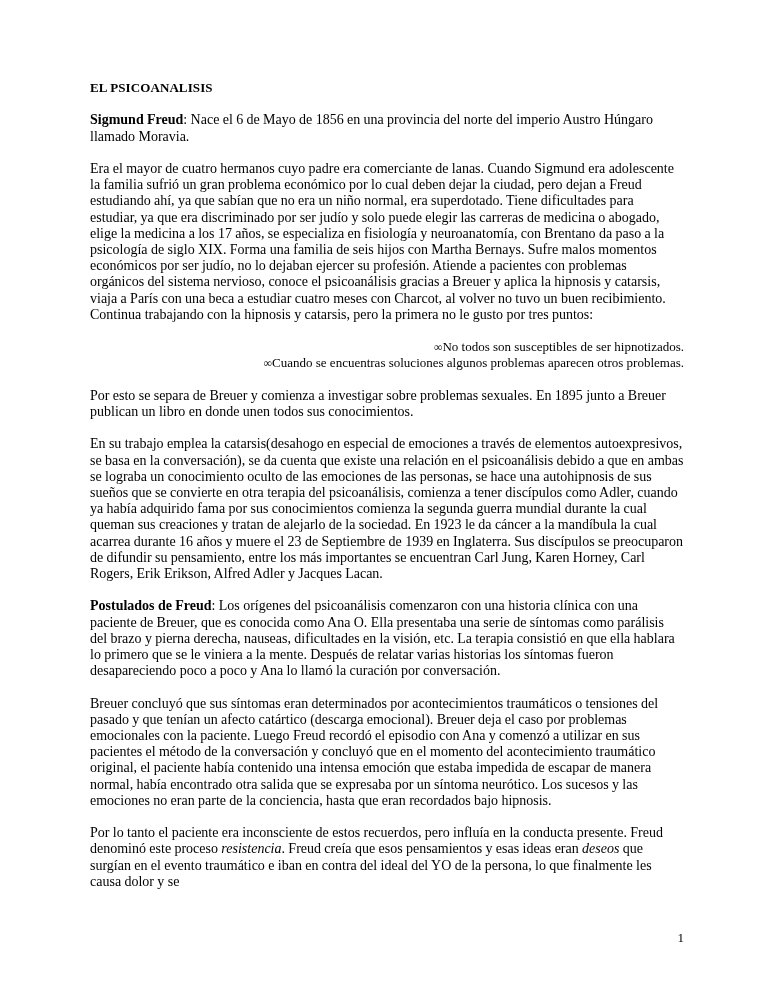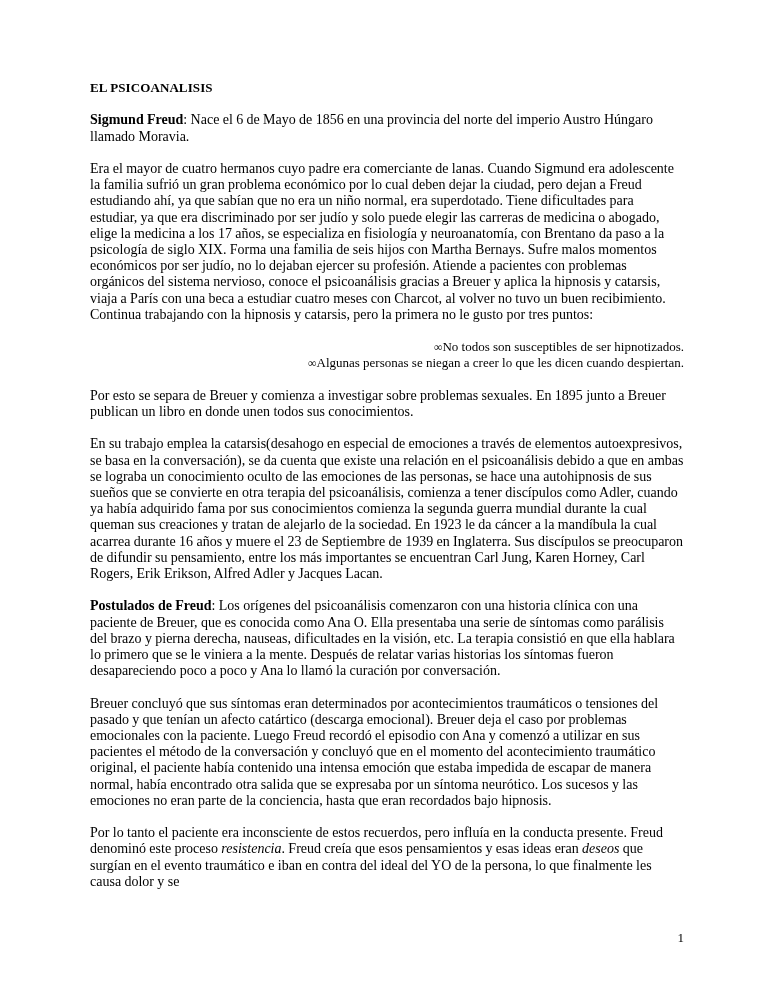--- a/index.html
+++ b/index.html
@@ -92,21 +92,21 @@
   <div class="content">
 
     <div class="doc-title">EL PSICOANALISIS</div>
 
     <p class="para"><span class="lead">Sigmund Freud</span><span>: Nace el 6 de Mayo de 1856 en una provincia del norte del imperio Austro Húngaro llamado Moravia.</span></p>
 
     <p class="para">Era el mayor de cuatro hermanos cuyo padre era comerciante de lanas. Cuando Sigmund era adolescente la familia sufrió un gran problema económico por lo cual deben dejar la ciudad, pero dejan a Freud estudiando ahí, ya que sabían que no era un niño normal, era superdotado. Tiene dificultades para estudiar, ya que era discriminado por ser judío y solo puede elegir las carreras de medicina o abogado, elige la medicina a los 17 años, se especializa en fisiología y neuroanatomía, con Brentano da paso a la psicología de siglo XIX. Forma una familia de seis hijos con Martha Bernays. Sufre malos momentos económicos por ser judío, no lo dejaban ejercer su profesión. Atiende a pacientes con problemas orgánicos del sistema nervioso, conoce el psicoanálisis gracias a Breuer y aplica la hipnosis y catarsis, viaja a París con una beca a estudiar cuatro meses con Charcot, al volver no tuvo un buen recibimiento. Continua trabajando con la hipnosis y catarsis, pero la primera no le gusto por tres puntos:</p>
 
     <ul class="inf-list">
       <li><span class="inf-bullet">∞</span><span>No todos son susceptibles de ser hipnotizados.</span></li>
-      <li><span class="inf-bullet">∞</span><span>Algunas personas se niegan a creer lo que les dicen cuando despiertan.</span></li>
+      <li><span class="inf-bullet">∞</span><span>Cuando se encuentras soluciones algunos problemas aparecen otros problemas.</span></li>
     </ul>
 
     <p class="para">Por esto se separa de Breuer y comienza a investigar sobre problemas sexuales. En 1895 junto a Breuer publican un libro en donde unen todos sus conocimientos.</p>
 
     <p class="para">En su trabajo emplea la catarsis(desahogo en especial de emociones a través de elementos autoexpresivos, se basa en la conversación), se da cuenta que existe una relación en el psicoanálisis debido a que en ambas se lograba un conocimiento oculto de las emociones de las personas, se hace una autohipnosis de sus sueños que se convierte en otra terapia del psicoanálisis, comienza a tener discípulos como Adler, cuando ya había adquirido fama por sus conocimientos comienza la segunda guerra mundial durante la cual queman sus creaciones y tratan de alejarlo de la sociedad. En 1923 le da cáncer a la mandíbula la cual acarrea durante 16 años y muere el 23 de Septiembre de 1939 en Inglaterra. Sus discípulos se preocuparon de difundir su pensamiento, entre los más importantes se encuentran Carl Jung, Karen Horney, Carl Rogers, Erik Erikson, Alfred Adler y Jacques Lacan.</p>
 
     <p class="para"><span class="lead">Postulados de Freud</span><span>: Los orígenes del psicoanálisis comenzaron con una historia clínica con una paciente de Breuer, que es conocida como Ana O. Ella presentaba una serie de síntomas como parálisis del brazo y pierna derecha, nauseas, dificultades en la visión, etc. La terapia consistió en que ella hablara lo primero que se le viniera a la mente. Después de relatar varias historias los síntomas fueron desapareciendo poco a poco y Ana lo llamó la curación por conversación.</span></p>
 
     <p class="para">Breuer concluyó que sus síntomas eran determinados por acontecimientos traumáticos o tensiones del pasado y que tenían un afecto catártico (descarga emocional). Breuer deja el caso por problemas emocionales con la paciente. Luego Freud recordó el episodio con Ana y comenzó a utilizar en sus pacientes el método de la conversación y concluyó que en el momento del acontecimiento traumático original, el paciente había contenido una intensa emoción que estaba impedida de escapar de manera normal, había encontrado otra salida que se expresaba por un síntoma neurótico. Los sucesos y las emociones no eran parte de la conciencia, hasta que eran recordados bajo hipnosis.</p>
 

